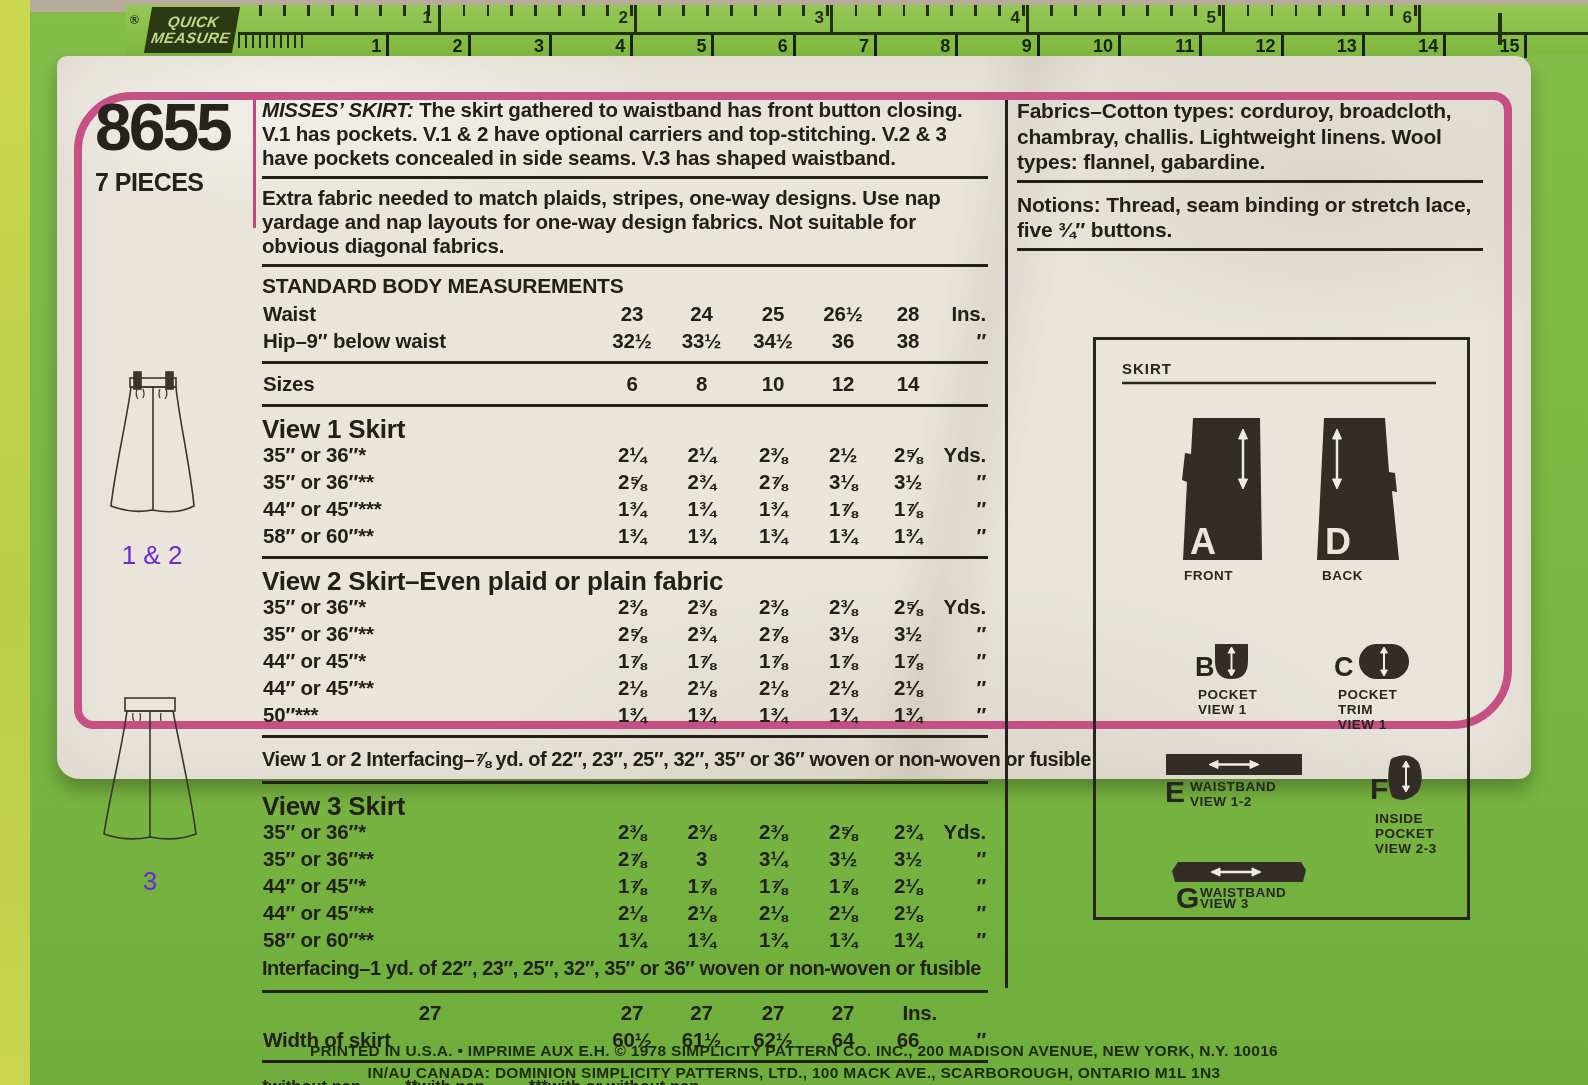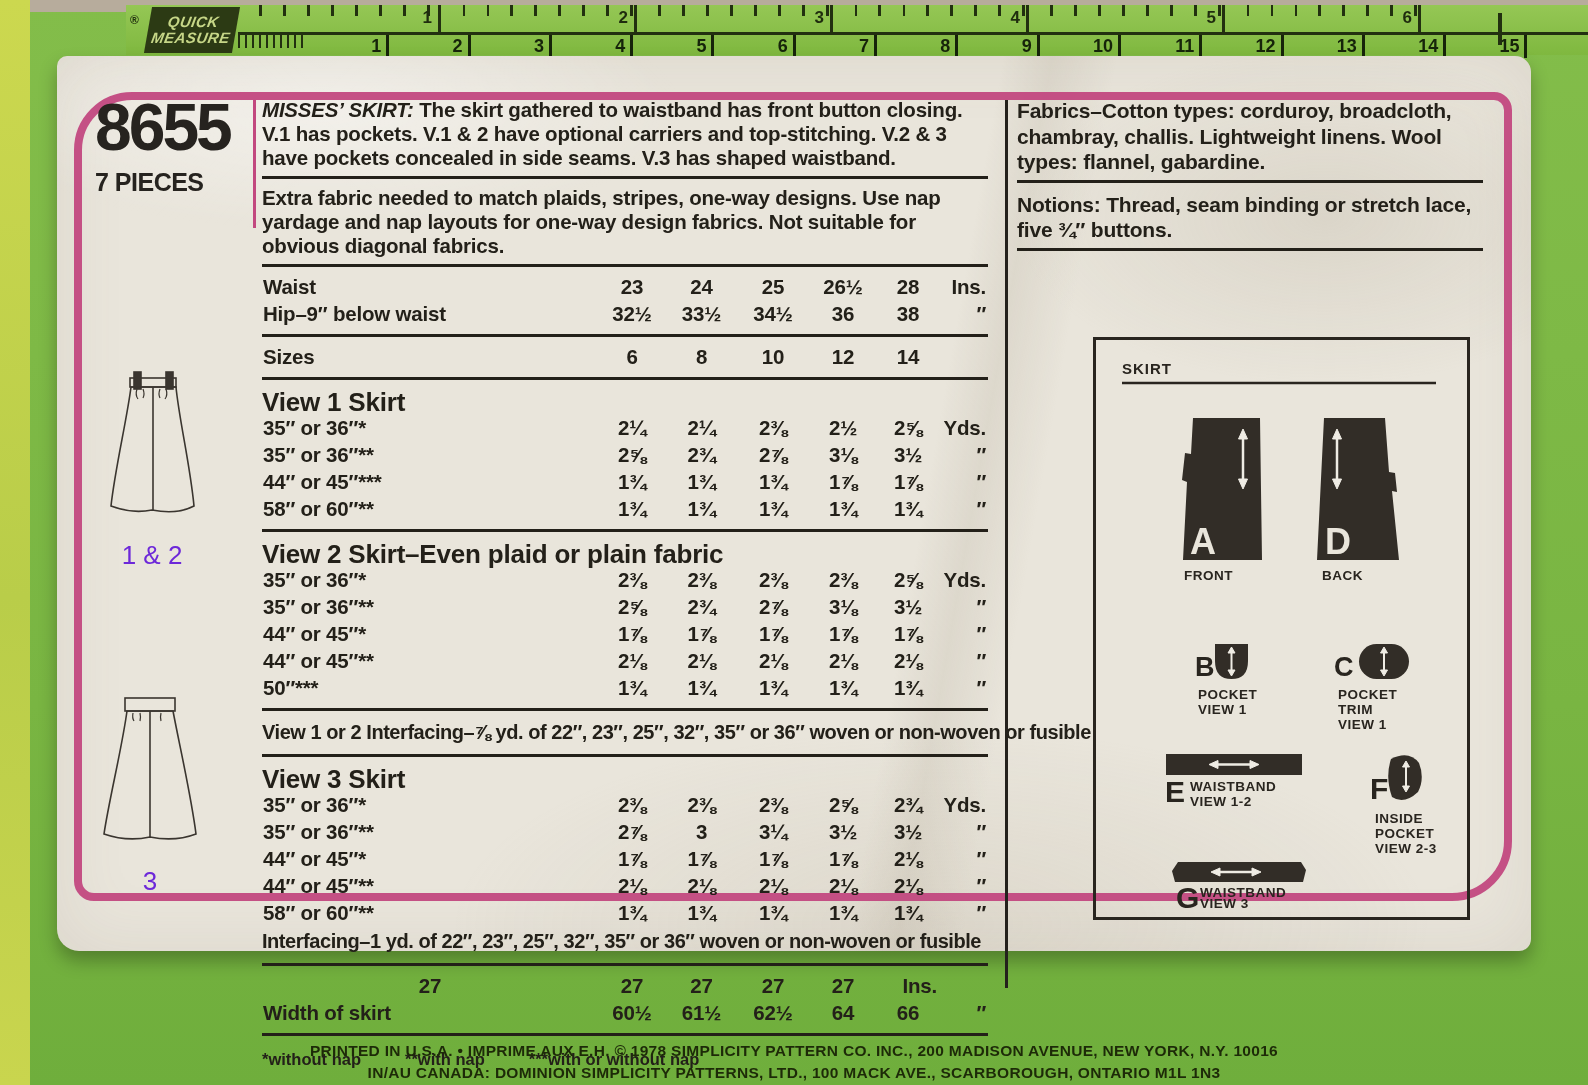--- a/index.html
+++ b/index.html
@@ -24,21 +24,21 @@
     background:repeating-linear-gradient(to right,transparent 0 21.5px,#223010 21.5px 24px);}
   .icell span{position:absolute;right:6px;top:3px;font-size:17px;font-weight:800;color:#1f2c0e;}
   .band-cm{position:absolute;left:0;top:27px;right:0;height:23px;display:flex;border-top:3px solid #223010;}
   .mm{flex:none;width:70px;height:13px;
     background:repeating-linear-gradient(to right,#223010 0 2px,transparent 2px 7px);}
   .ccell{position:relative;flex:none;width:78.3px;border-right:3px solid #16240a;height:100%;}
   .ccell span{position:absolute;right:5px;top:1px;font-size:18px;font-weight:800;color:#16240a;}
   .tape-end{position:absolute;right:86px;top:8px;width:4px;height:32px;background:#223010;}
 
   
-  .paper{position:absolute;left:57px;top:56px;width:1474px;height:895px;background:#e9e5db;
+  .paper{position:absolute;left:57px;top:56px;width:1474px;height:723px;background:#e9e5db;
     border-radius:10px 16px 12px 22px;z-index:2;
     box-shadow:0 10px 18px rgba(0,0,0,.28), inset 0 0 70px rgba(120,110,90,.12);}
   .paper::before{content:'';position:absolute;inset:0;pointer-events:none;border-radius:inherit;
     background:
       radial-gradient(600px 200px at 18% 6%, rgba(255,255,255,.45), transparent 60%),
       radial-gradient(520px 280px at 86% 18%, rgba(170,160,140,.22), transparent 60%),
       linear-gradient(100deg, transparent 58%, rgba(160,150,130,.16) 61%, transparent 65%),
       radial-gradient(700px 280px at 60% 97%, rgba(180,170,150,.20), transparent 70%);}
   .pink-frame{position:absolute;left:17px;top:36px;right:19px;bottom:50px;
     border:8px solid #c2487f;border-radius:58px 18px 60px 20px;opacity:.95;}
@@ -202,20 +202,21 @@
       </svg>
       <figcaption>3</figcaption>
     </figure>
 
     <div class="col-center">
       <p class="desc"><b class="lead">MISSES’ SKIRT:</b> <span>The skirt gathered to waistband has front button closing. V.1 has pockets. V.1 &amp; 2 have optional carriers and top-stitching. V.2 &amp; 3 have pockets concealed in side seams. V.3 has shaped waistband.</span></p>
       <div class="rule"></div>
       <p class="desc">Extra fabric needed to match plaids, stripes, one-way designs. Use nap yardage and nap layouts for one-way design fabrics. Not suitable for obvious diagonal fabrics.</p>
       <div class="rule"></div>
       <div id="yardage-blocks">
+          <div class="ytitle">STANDARD BODY MEASUREMENTS</div>
           <div class="yrow">
             <span class="ylabel">Waist</span>
             <span class="yval">23</span>
             <span class="yval">24</span>
             <span class="yval">25</span>
             <span class="yval">26½</span>
             <span class="yval">28</span>
             <span class="yunit">Ins.</span>
           </div>
           <div class="yrow">

